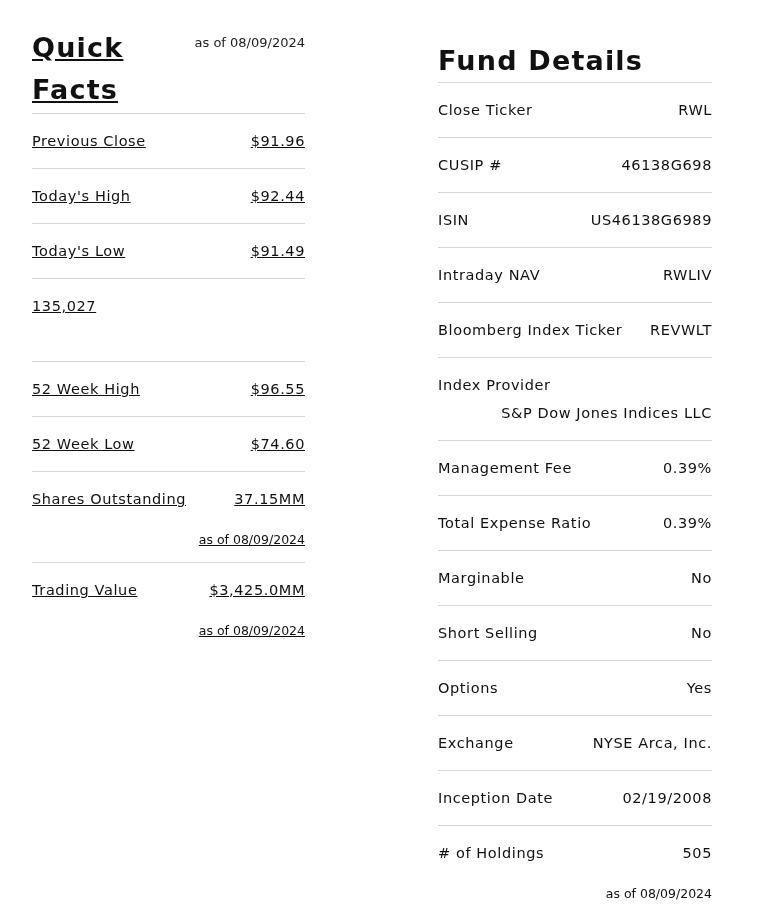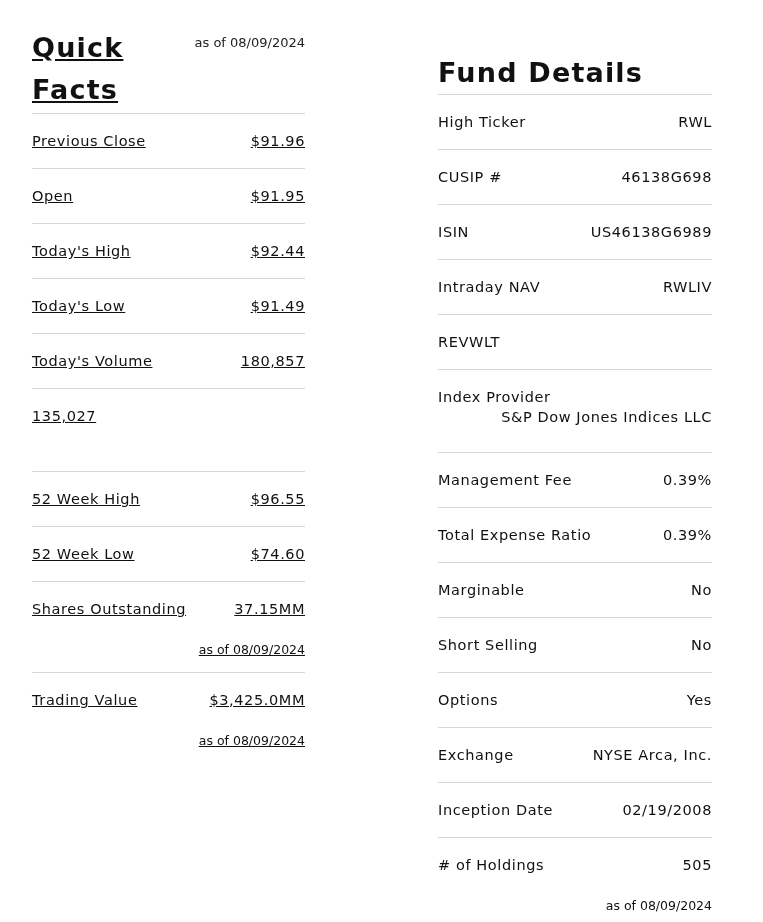--- a/index.html
+++ b/index.html
@@ -3,62 +3,54 @@
 <meta charset="utf-8">
 <style>
   html,body{margin:0;padding:0;background:#fff;}
   body{width:763px;height:922px;position:relative;font-family:"DejaVu Sans","Liberation Sans",sans-serif;color:#111;}
   .col{position:absolute;top:0;}
   #left{left:32px;width:273px;text-decoration:underline;}
   #right{left:438px;width:274px;}
   .title{font-size:27px;font-weight:bold;letter-spacing:1.2px;line-height:42px;margin:0;}
   #left .title{padding-top:27px;width:120px;}
   #left .asof-top{position:absolute;right:0;top:35px;font-size:13px;color:#222;}
-  #right .title{padding-top:24px;line-height:42px;margin-top:28px;}
+  #right .title{padding-top:40px;line-height:42px;}
   .hdr-rule{border-bottom:1px solid #d6d6d6;}
   #left .hdr-rule{padding-bottom:2px;}
   .row{border-bottom:1px solid #d6d6d6;display:flex;justify-content:space-between;align-items:flex-start;font-size:14.5px;letter-spacing:0.6px;padding-top:18px;line-height:18px;}
   .row .lbl{padding-right:8px;}
   .row .val{text-align:right;white-space:nowrap;}
   .row.h55{height:36px;}
   .row.wrap{height:64px;}
   .row.wrap .lbl{line-height:28px;margin-top:-5px;}
   .row.note{flex-wrap:wrap;height:72px;}
   .row.note .sub{width:100%;text-align:right;font-size:12.5px;letter-spacing:0;margin-top:10px;}
   .row.last{border-bottom:none;}
   .row.provider{display:block;height:64px;}
-  .row.provider .val{display:block;margin-top:2px;}
+  .row.provider .val{display:block;margin-top:10px;}
 </style>
 </head>
 <body>
 
 <div id="left" class="col">
   <div class="hdr-rule">
     <h2 class="title">Quick Facts</h2>
     <span class="asof-top">as of 08/09/2024</span>
   </div>
   <div class="row h55">
       <span class="lbl">Previous Close</span>
       <span class="val">$91.96</span>
     </div>
   <div class="row h55">
-      <span class="lbl">Open</span>
-      <span class="val">$91.95</span>
-    </div>
-  <div class="row h55">
       <span class="lbl">Today's High</span>
       <span class="val">$92.44</span>
     </div>
   <div class="row h55">
       <span class="lbl">Today's Low</span>
       <span class="val">$91.49</span>
-    </div>
-  <div class="row h55">
-      <span class="lbl">Today's Volume</span>
-      <span class="val">180,857</span>
     </div>
   <div class="row wrap">
       <span class="val">135,027</span>
     </div>
   <div class="row h55">
       <span class="lbl">52 Week High</span>
       <span class="val">$96.55</span>
     </div>
   <div class="row h55">
       <span class="lbl">52 Week Low</span>
@@ -74,36 +66,37 @@
       <span class="val">$3,425.0MM</span>
       <span class="sub">as of 08/09/2024</span>
     </div>
 </div>
 
 <div id="right" class="col">
   <div class="hdr-rule">
     <h2 class="title">Fund Details</h2>
   </div>
   <div class="row h55">
-      <span class="lbl">High Ticker</span>
+      <span class="lbl">Close Ticker</span>
       <span class="val">RWL</span>
     </div>
   <div class="row h55">
       <span class="lbl">CUSIP #</span>
       <span class="val">46138G698</span>
     </div>
   <div class="row h55">
       <span class="lbl">ISIN</span>
       <span class="val">US46138G6989</span>
     </div>
   <div class="row h55">
       <span class="lbl">Intraday NAV</span>
       <span class="val">RWLIV</span>
     </div>
   <div class="row h55">
+      <span class="lbl">Bloomberg Index Ticker</span>
       <span class="val">REVWLT</span>
     </div>
   <div class="row provider"><span class="lbl">Index Provider</span><span class="val">S&amp;P Dow Jones Indices LLC</span></div>
   <div class="row h55">
       <span class="lbl">Management Fee</span>
       <span class="val">0.39%</span>
     </div>
   <div class="row h55">
       <span class="lbl">Total Expense Ratio</span>
       <span class="val">0.39%</span>

